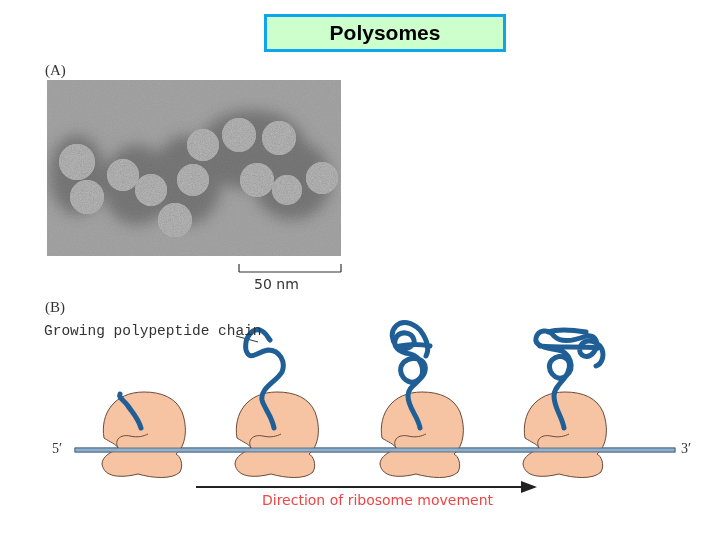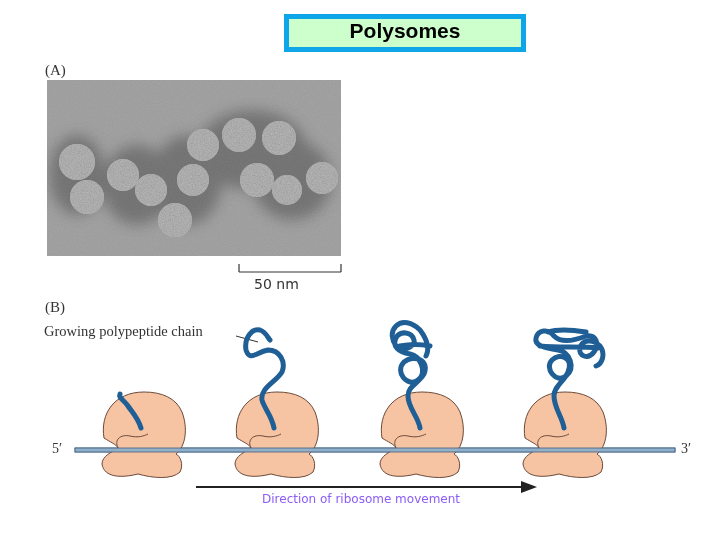--- a/index.html
+++ b/index.html
@@ -1,28 +1,28 @@
 <!DOCTYPE html>
 <html><head>
 <meta charset="utf-8">
 <style>
   html, body { margin:0; padding:0; background:#ffffff; }
   body { width:720px; height:540px; position:relative; overflow:hidden; font-family:"Liberation Serif", serif; }
   .title-box {
     position:absolute; left:264px; top:14px; width:242px; height:38px;
-    background:#ccffcc; border:5px solid #0ea5e9; box-sizing:border-box;
-    display:flex; justify-content:center;margin-left:20px;
+    background:#ccffcc; border:3px solid #0ea5e9; box-sizing:border-box;
+    display:flex; align-items:center; justify-content:center;
   }
   .title-text { font-family:"Liberation Sans", sans-serif; font-weight:bold; font-size:21px; color:#000; }
   .panel-label { position:absolute; font-size:15px; color:#333; }
   .em-image { position:absolute; left:47px; top:80px; width:294px; height:176px; }
   .scale-label { position:absolute; left:254px; top:276px; font-size:14px; color:#333; font-family:"DejaVu Sans", sans-serif; }
-  .chain-label { position:absolute; left:44px; top:323px; font-size:14.5px; color:#333; font-family:Liberation Serif, serif; }
+  .chain-label { position:absolute; left:44px; top:323px; font-size:14.5px; color:#333; font-family:Liberation Mono, monospace; }
   .end-label { position:absolute; font-size:14px; color:#333; }
-  .dir-label { position:absolute; left:262px; top:492px; font-size:12px; color:#8b5cf6; font-family:"DejaVu Sans", sans-serif; }
+  .dir-label { position:absolute; left:262px; top:492px; font-size:14px; color:#ef4444; font-family:"DejaVu Sans", sans-serif; }
   svg { position:absolute; left:0; top:0; }
 </style>
 </head>
 <body>
 
 <div class="title-box">
   <span class="title-text">Polysomes</span>
 </div>
 
 <div class="panel-label" style="left:45px;top:62px;">(A)</div>

